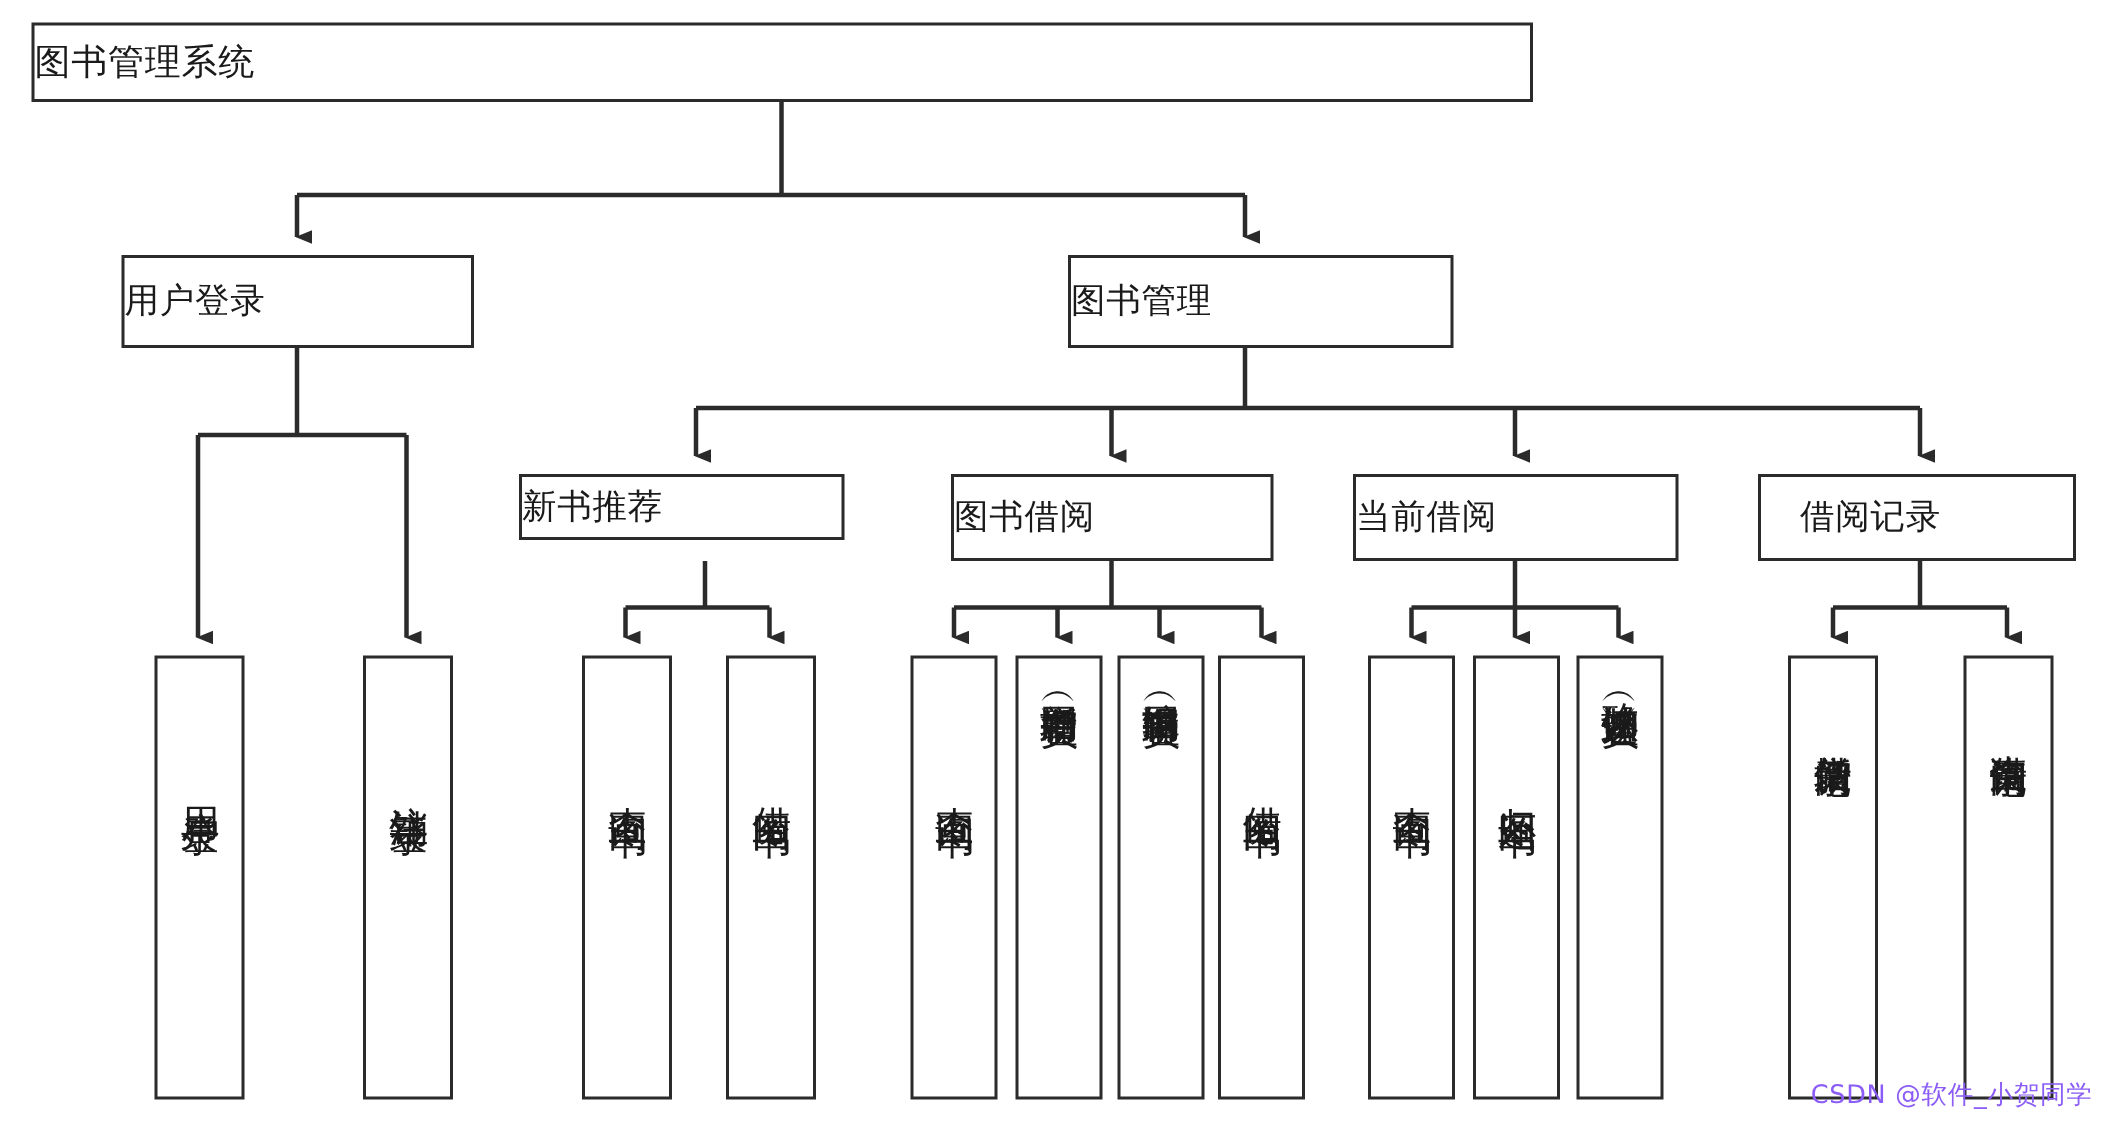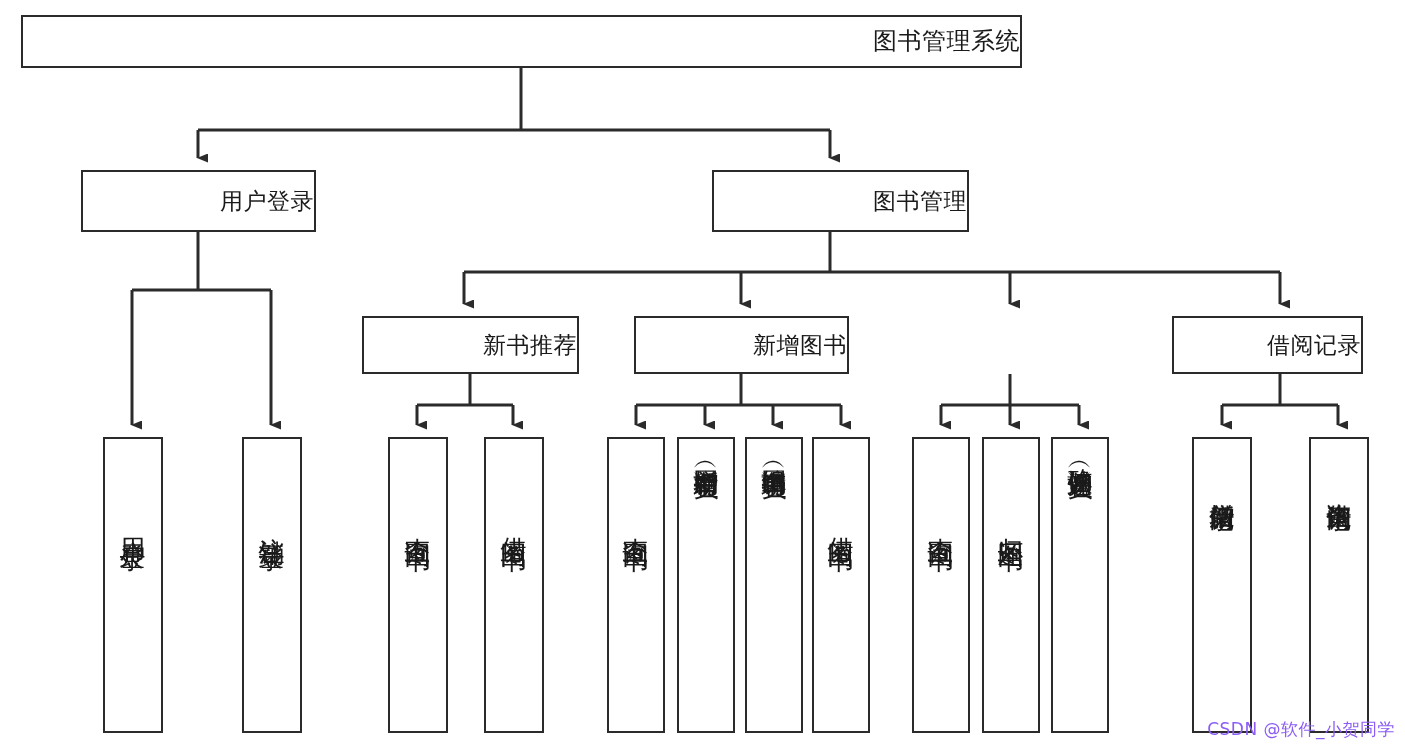--- a/index.html
+++ b/index.html
@@ -26,21 +26,21 @@
     height: 747px;
     pointer-events: none;
   }
   .node {
     position: absolute;
     box-sizing: border-box;
     border: 2.5px solid #2b2b2b;
     background: #ffffff;
     display: flex;
     align-items: center;
-    justify-content: flex-end;
+    justify-content: flex-start;
     color: #1a1a1a;
   }
   .node .label {
     display: block;
     text-align: center;
     line-height: 1.08;
     letter-spacing: 0.5px;
   }
   
   .node.horiz .label {
@@ -138,27 +138,30 @@
     <span class="label">图书管理系统</span>
   </div>
 
   <div class="node horiz" style="left:81px; top:170px; width:235px; height:62px;">
     <span class="label">用户登录</span>
   </div>
   <div class="node horiz" style="left:712px; top:170px; width:257px; height:62px;">
     <span class="label">图书管理</span>
   </div>
 
-  <div class="node horiz" style="left:362px; top:316px; width:217px; height:58px;">
+  <div class="node horiz" style="left:346px; top:316px; width:217px; height:44px;">
     <span class="label">新书推荐</span>
   </div>
   <div class="node horiz" style="left:634px; top:316px; width:215px; height:58px;">
-    <span class="label">新增图书</span>
-  </div>
-  <div class="node horiz" style="left:1172px; top:316px; width:191px; height:58px;">
+    <span class="label">图书借阅</span>
+  </div>
+  <div class="node horiz" style="left:902px; top:316px; width:217px; height:58px;">
+    <span class="label">当前借阅</span>
+  </div>
+  <div class="node horiz" style="left:1172px; top:316px; width:212px; height:58px;padding-left:26px;">
     <span class="label">借阅记录</span>
   </div>
 
   <div class="node vert" style="left:103px; top:437px; width:60px; height:296px; padding-top:78px;">
     <span class="label">用户登录</span>
   </div>
   <div class="node vert" style="left:242px; top:437px; width:60px; height:296px; padding-top:78px;">
     <span class="label">注销登录</span>
   </div>
 

